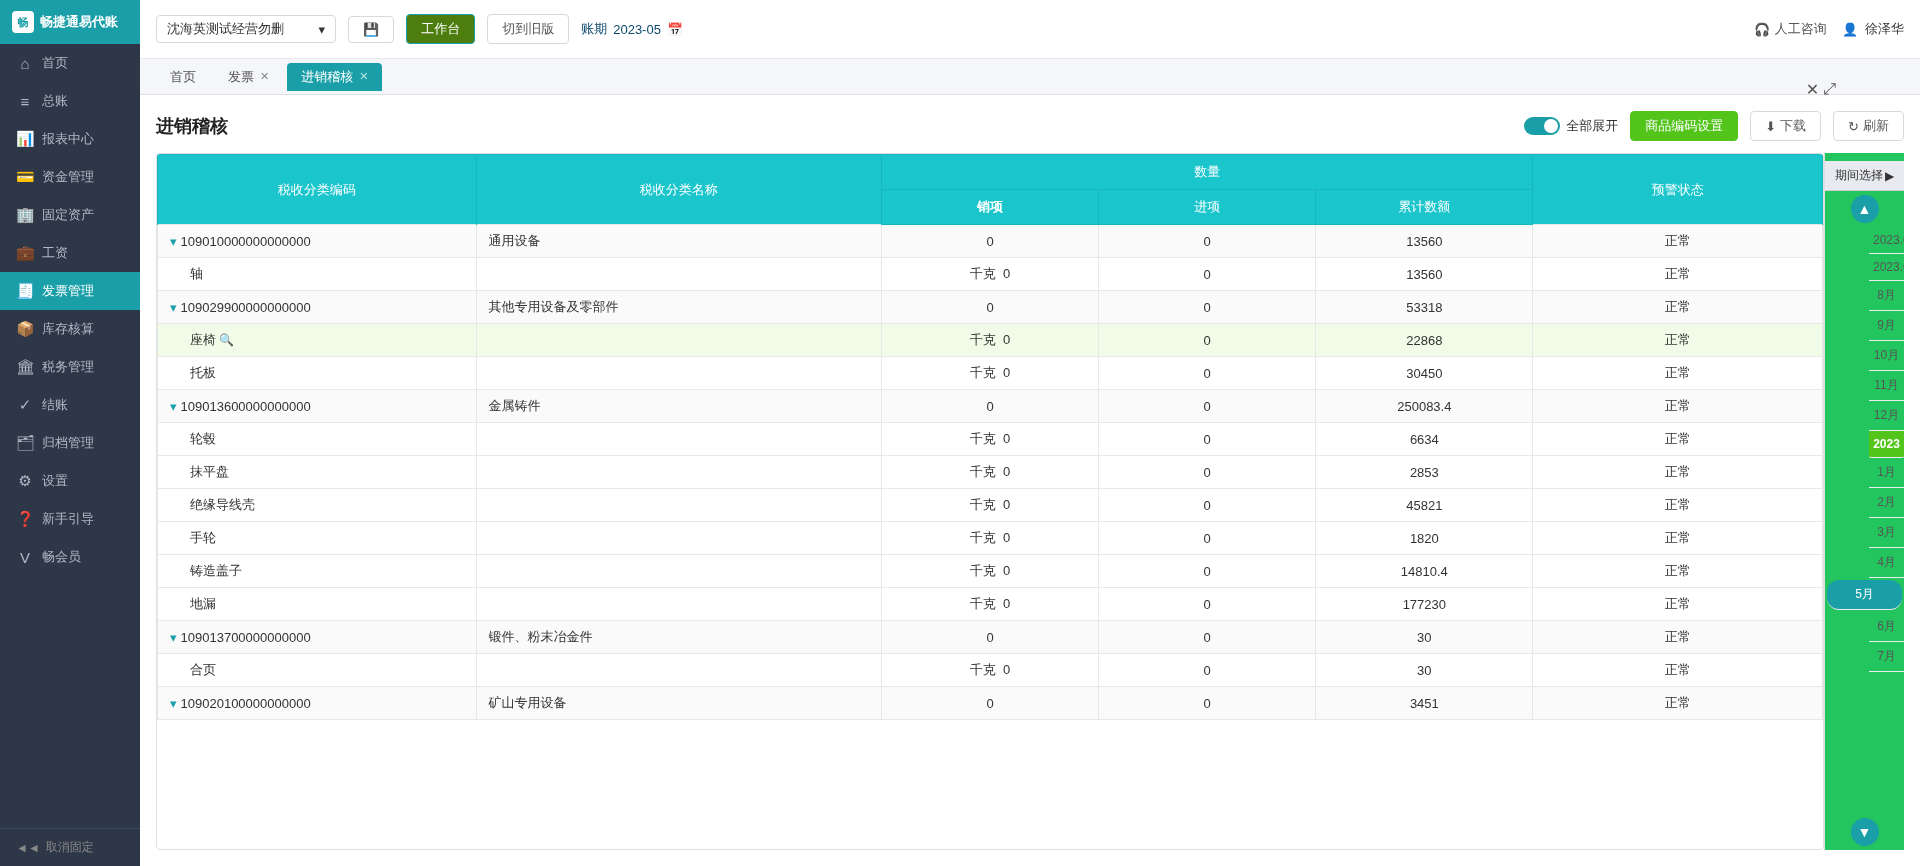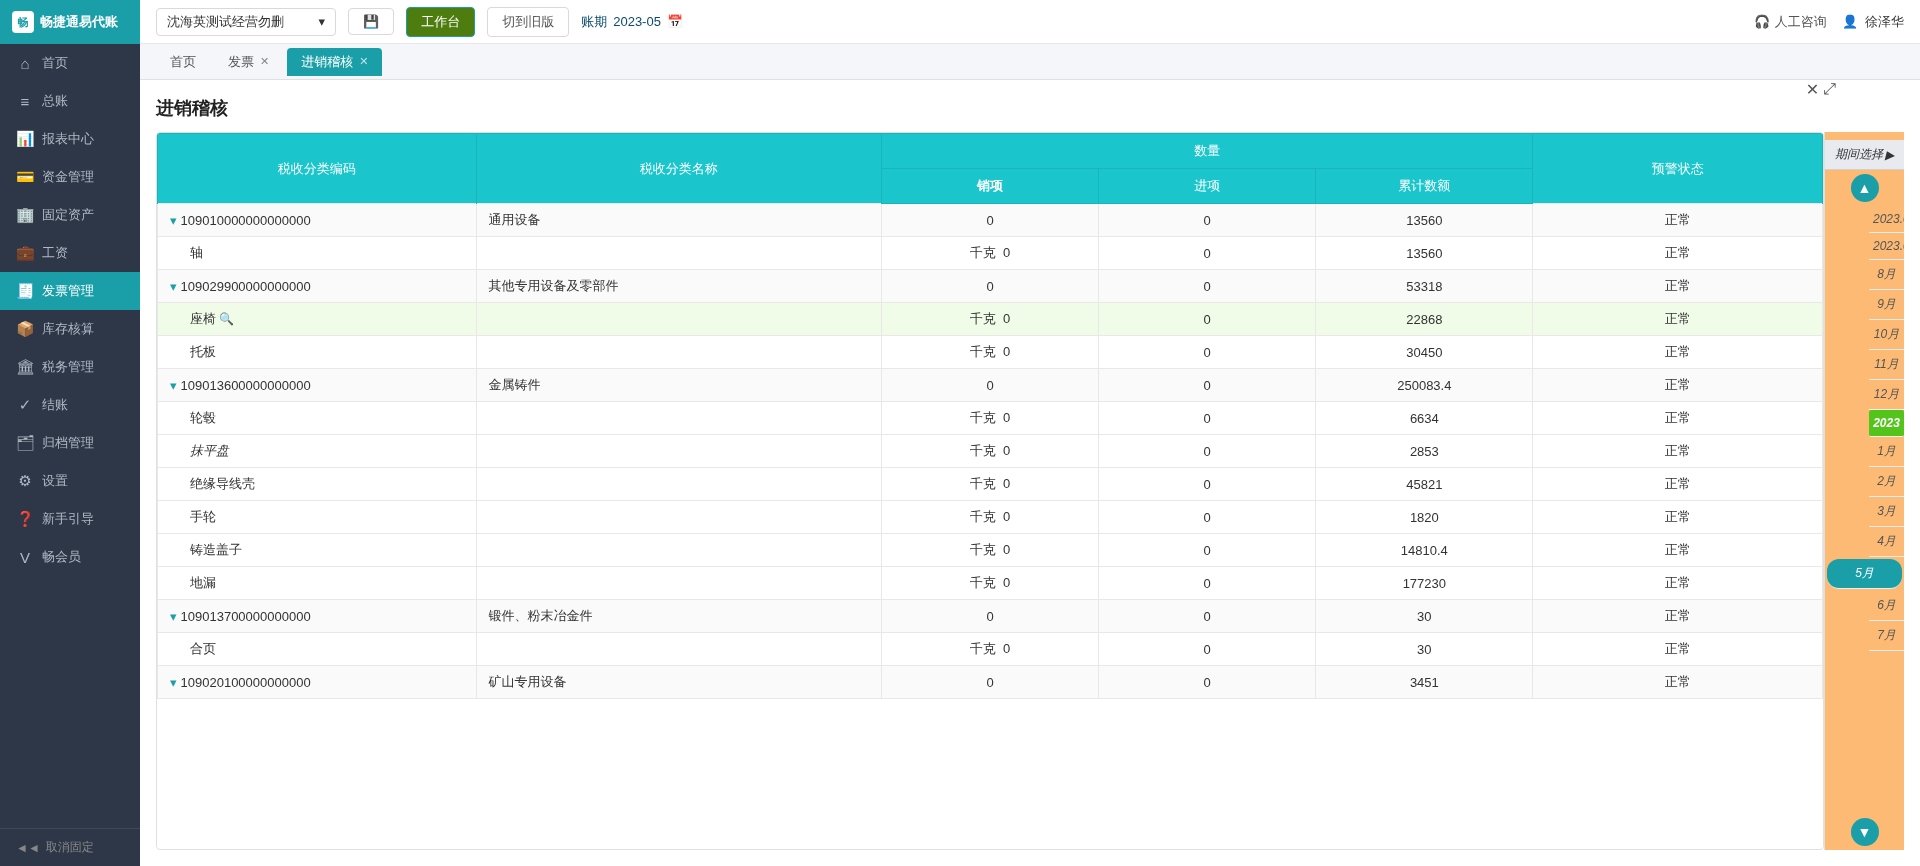--- a/index.html
+++ b/index.html
@@ -67,21 +67,21 @@
       flex: 1;
       display: flex;
       flex-direction: column;
       height: 100%;
       overflow: hidden;
     }
 
     
     .topbar {
       background: #fff;
-      height: 44px;
+      height: 59px;
       display: flex;
       align-items: center;
       padding: 0 16px;
       border-bottom: 1px solid #e8e8e8;
       gap: 12px;
       flex-shrink: 0;
     }
     .topbar-company {
       display: flex;
       align-items: center;
@@ -252,31 +252,30 @@
       text-align: center;
     }
     tbody tr td:nth-child(1) { text-align: left; }
     tbody tr td:nth-child(2) { text-align: left; }
     tbody tr.group-row td { background: #fafafa; }
     tbody tr.highlight td { background: #f0fce8; }
 
     
     .right-panel {
       width: 56px;
-      background: #fdba74;
+      background: #22c55e;
       border-left: 1px solid #e0e0e0;
       display: flex;
       flex-direction: column;
       align-items: center;
       padding-top: 8px;
       flex-shrink: 0;
       font-size: 12px;
       color: #555;
       gap: 0;
-      font-style: italic;
     }
     .right-panel-header {
       writing-mode: horizontal-tb;
       font-size: 12px;
       color: #333;
       text-align: center;
       padding: 6px 4px;
       background: #e8eaf0;
       width: 100%;
       display: flex; align-items: center; justify-content: center; gap: 2px;
@@ -421,20 +420,37 @@
     <div class="tab active">
       <span>进销稽核</span>
       <span class="tab-close">✕</span>
     </div>
   </div>
 
   <div class="content">
 
     <div class="page-header">
       <h1 class="page-title">进销稽核</h1>
+      <div class="page-actions">
+        <div class="toggle-wrap">
+          <div class="toggle">
+            <div class="toggle-knob"></div>
+          </div>
+          <span>全部展开</span>
+        </div>
+        <button class="action-btn green">商品编码设置</button>
+        <button class="action-btn">
+          <span>⬇</span>
+          <span>下载</span>
+        </button>
+        <button class="action-btn">
+          <span>↻</span>
+          <span>刷新</span>
+        </button>
+      </div>
     </div>
 
     <div style="display: flex; flex: 1; overflow: hidden; gap: 0;">
 
       <div class="table-wrap">
         <table>
           <thead>
             <tr>
               <th rowspan="2" style="width:220px;">税收分类编码</th>
               <th rowspan="2" style="width:280px;">税收分类名称</th>
@@ -498,21 +514,21 @@
               </tr>
               <tr>
                 <td><span style="padding-left:20px;">轮毂</span></td>
                 <td></td>
                 <td><span style="color:#333">千克</span>&nbsp;&nbsp;0</td>
                 <td>0</td>
                 <td>6634</td>
                 <td>正常</td>
               </tr>
               <tr>
-                <td><span style="padding-left:20px;font-style:italic;">抹平盘</span></td>
+                <td><span style="padding-left:20px;">抹平盘</span></td>
                 <td></td>
                 <td><span style="color:#333">千克</span>&nbsp;&nbsp;0</td>
                 <td>0</td>
                 <td>2853</td>
                 <td>正常</td>
               </tr>
               <tr>
                 <td><span style="padding-left:20px;">绝缘导线壳</span></td>
                 <td></td>
                 <td><span style="color:#333">千克</span>&nbsp;&nbsp;0</td>

